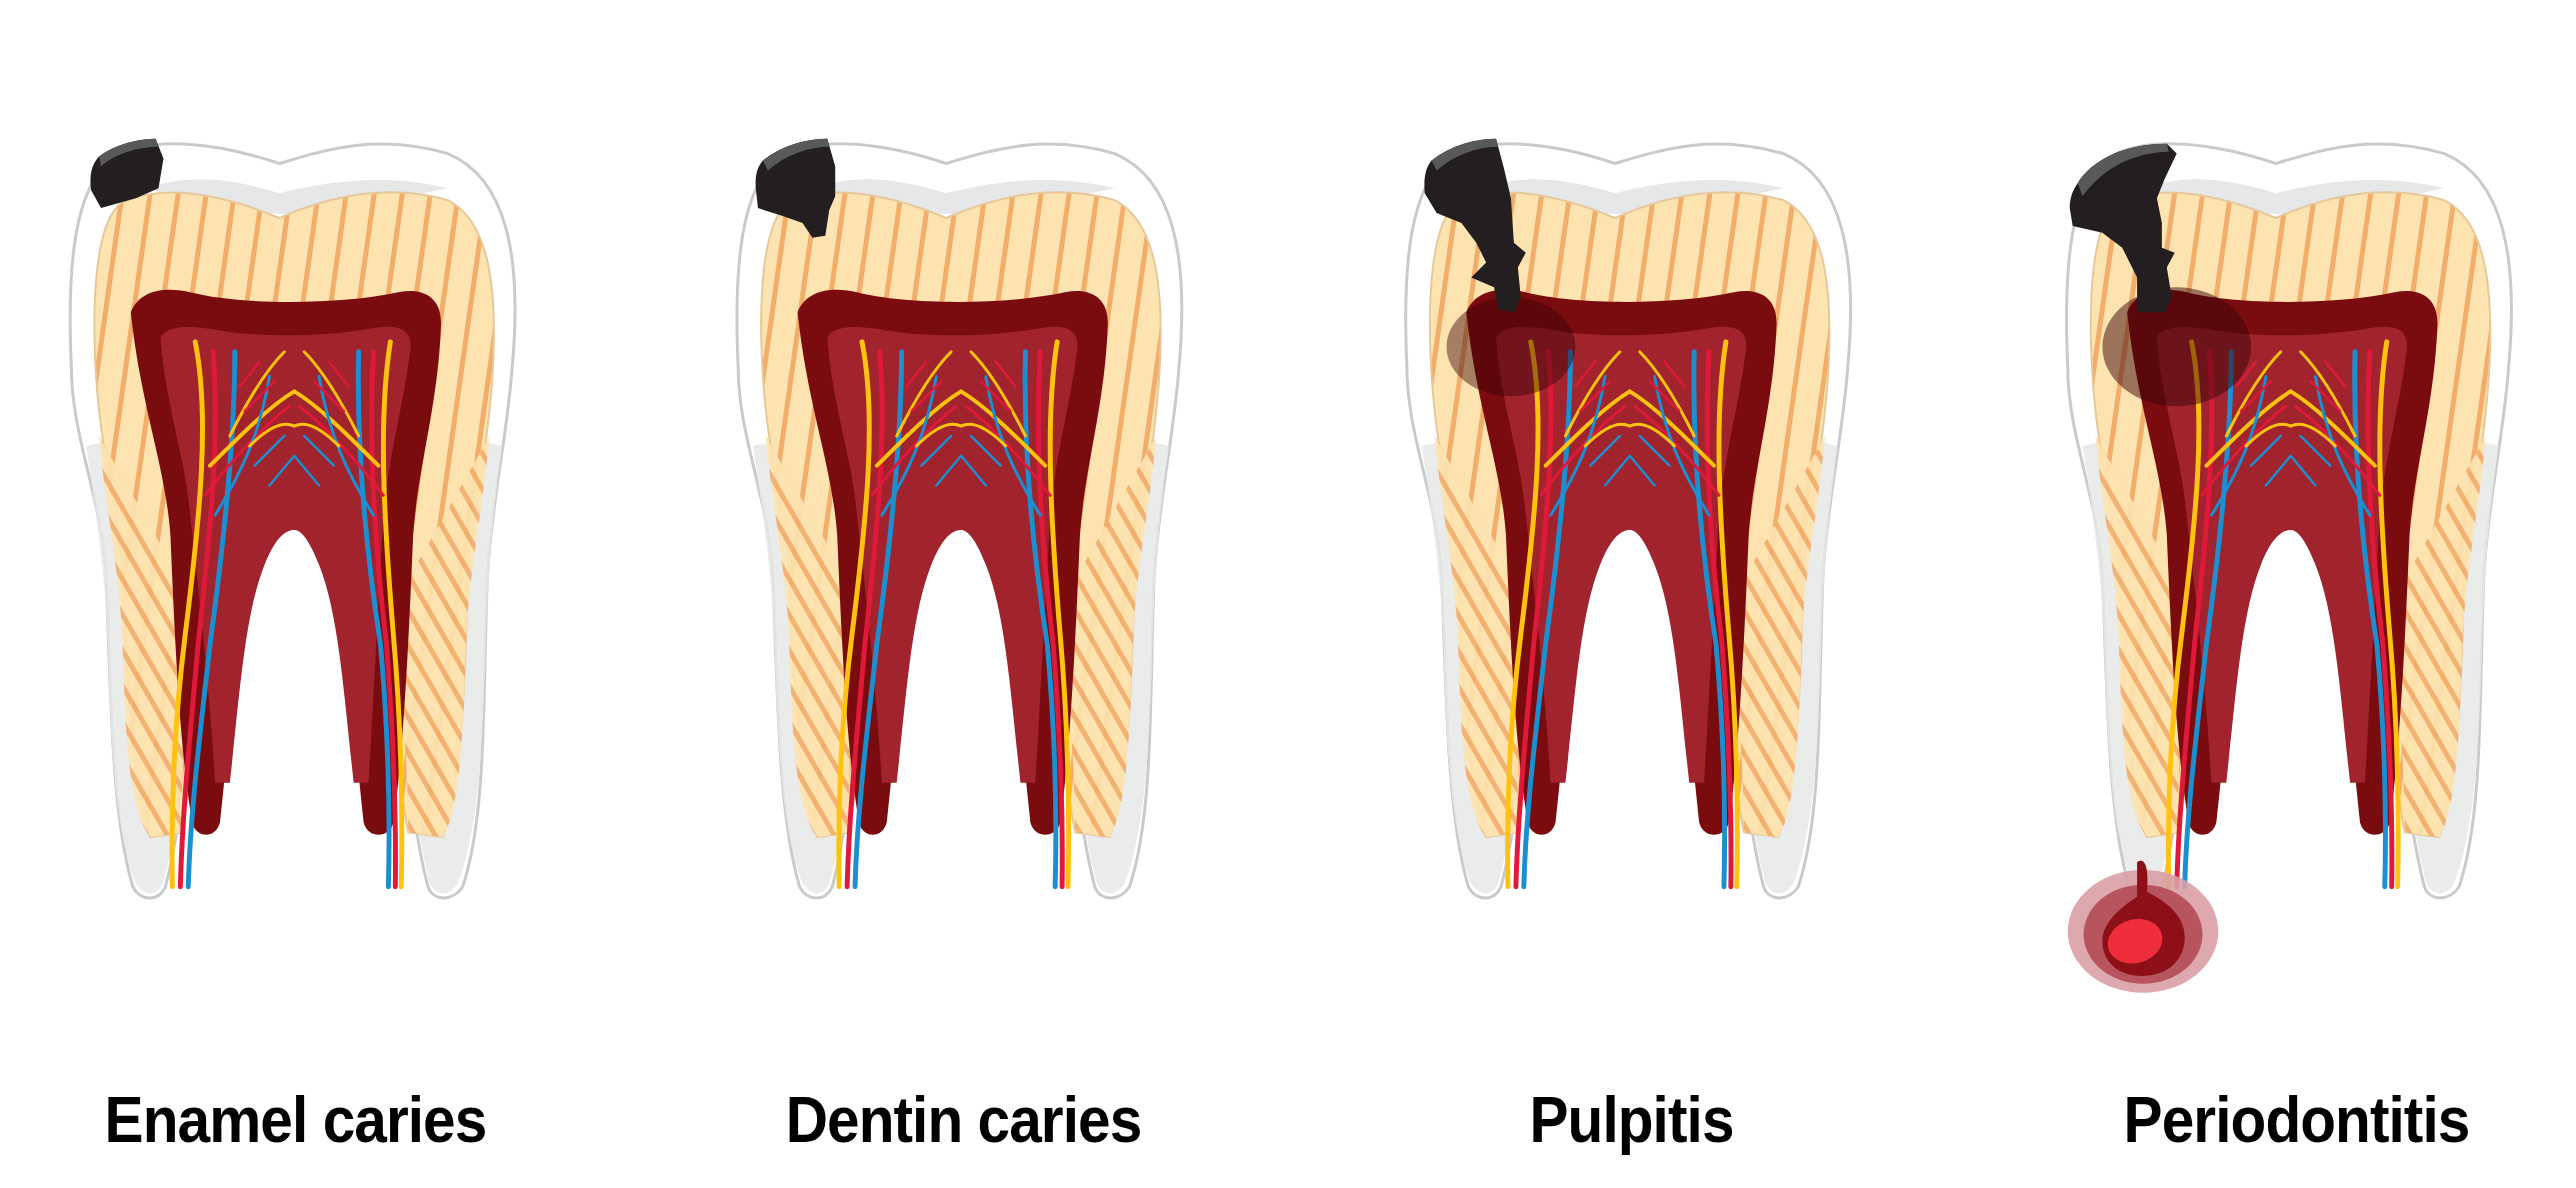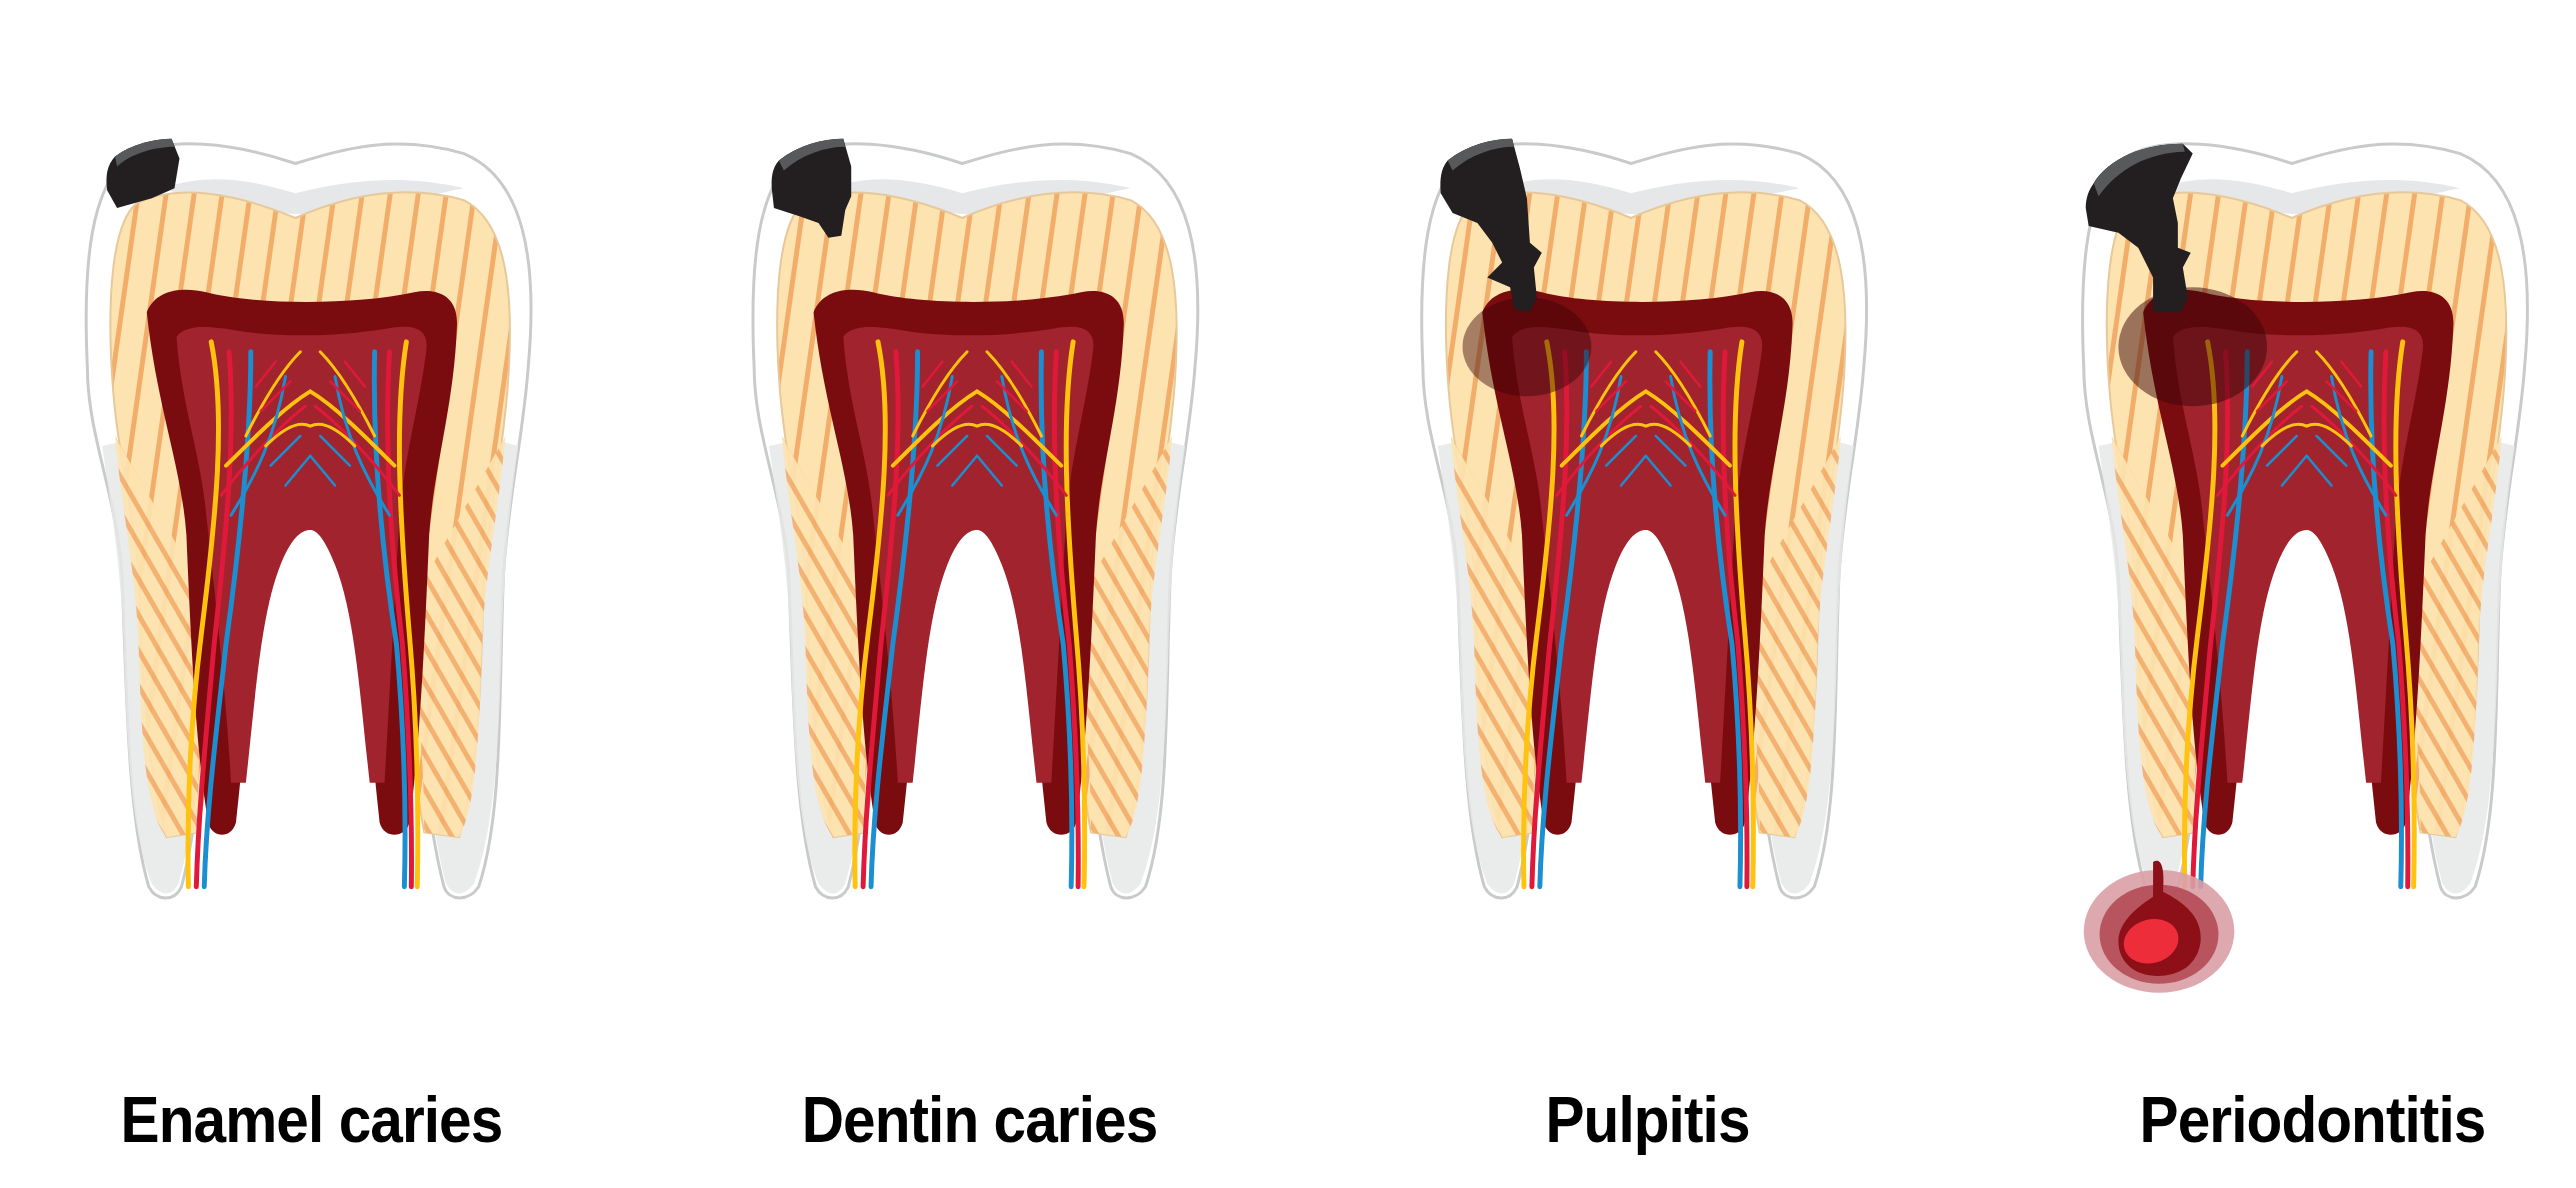--- a/index.html
+++ b/index.html
@@ -1,17 +1,17 @@
 <!DOCTYPE html>
 <html><head>
 <meta charset="utf-8">
 <style>
   html, body { margin: 0; padding: 0; background: #ffffff; }
   body { width: 2576px; height: 1189px; position: relative; overflow: hidden; font-family: "Liberation Sans", sans-serif; }
-  #stage { position: absolute; left: 16px; top: 0; width: 2102px; height: 1189px; }
+  #stage { position: absolute; left: 0; top: 0; width: 2102px; height: 1189px; }
   .label {
     position: absolute; top: 1080px; height: 79px; line-height: 79px;
     font-family: "Liberation Sans", sans-serif; font-weight: 700; font-size: 65px;
     color: #000000; text-align: center; letter-spacing: -1px;
     transform: scaleX(0.9);
   }
 </style>
 </head>
 <body>
 

